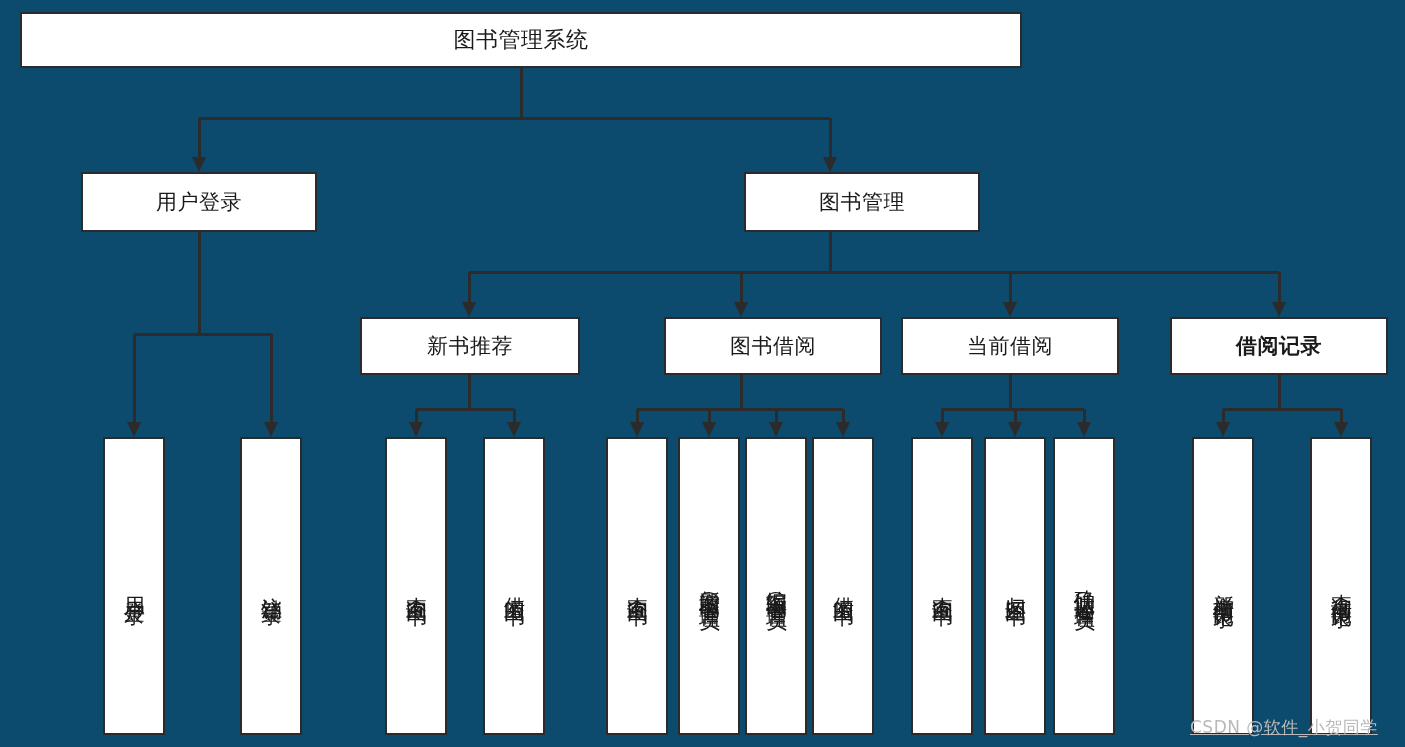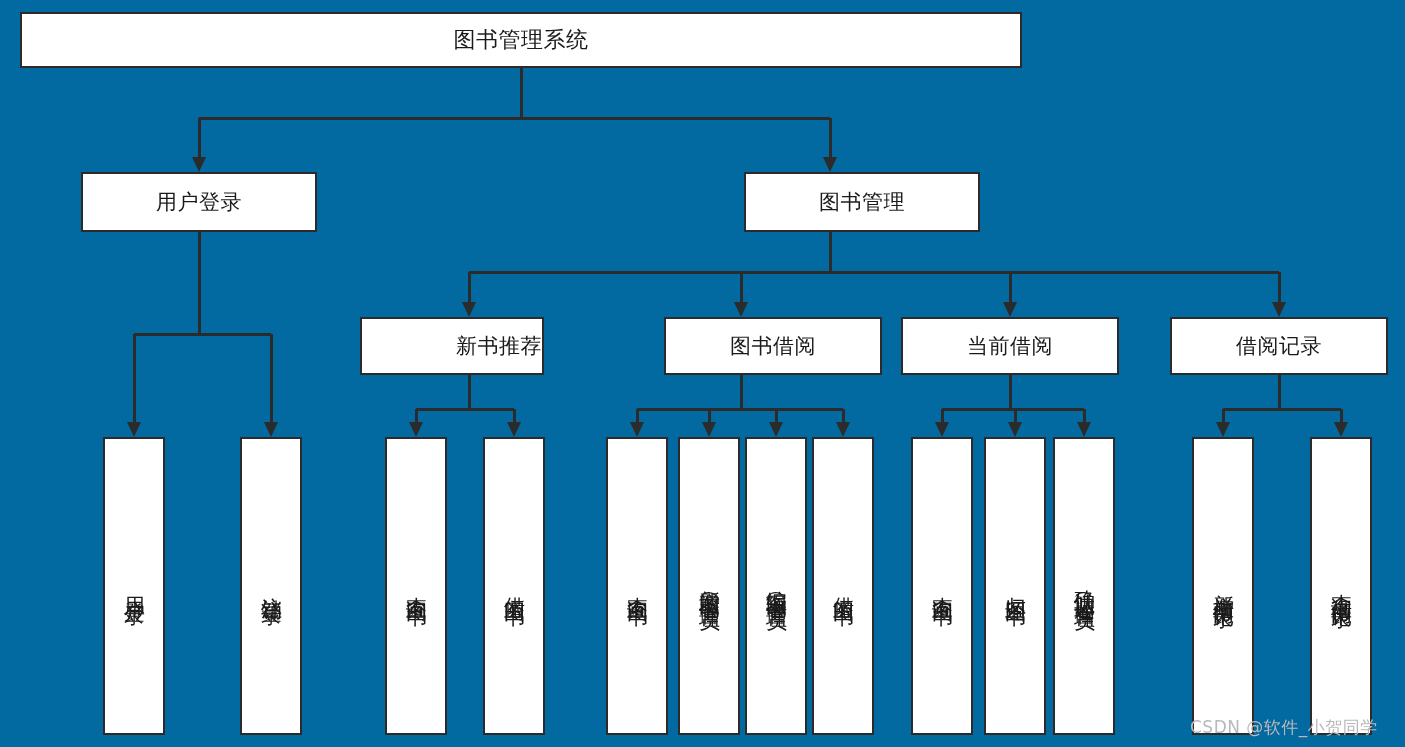--- a/index.html
+++ b/index.html
@@ -8,21 +8,21 @@
     padding: 0;
     background: #ffffff;
   }
   body {
     font-family: "DejaVu Sans", "Liberation Sans", sans-serif;
   }
   #canvas {
     position: relative;
     width: 1405px;
     height: 747px;
-    background: #0369a1;
+    background: #0c4a6e;
     overflow: hidden;
   }
   
   .node {
     position: absolute;
     box-sizing: border-box;
     background: #ffffff;
     border: 2px solid #2b2b2b;
     display: flex;
     align-items: center;
@@ -90,30 +90,30 @@
     <span class="label">图书管理系统</span>
   </div>
 
   <div class="node horiz" id="n-l1-0" style="left: 81px; top: 172px; width: 236px; height: 60px;">
     <span class="label">用户登录</span>
   </div>
   <div class="node horiz" id="n-l1-1" style="left: 712px; top: 172px; width: 236px; height: 60px; margin-left: 32px;">
     <span class="label">图书管理</span>
   </div>
 
-  <div class="node horiz" id="n-l2-0" style="left: 360px; top: 317px; width: 184px; height: 58px; justify-content: flex-end;">
+  <div class="node horiz" id="n-l2-0" style="left: 360px; top: 317px; width: 220px; height: 58px;">
     <span class="label">新书推荐</span>
   </div>
   <div class="node horiz" id="n-l2-1" style="left: 632px; top: 317px; width: 218px; height: 58px; margin-left: 32px;">
     <span class="label">图书借阅</span>
   </div>
   <div class="node horiz" id="n-l2-2" style="left: 901px; top: 317px; width: 218px; height: 58px;">
     <span class="label">当前借阅</span>
   </div>
-  <div class="node horiz" id="n-l2-3" style="left: 1170px; top: 317px; width: 218px; height: 58px;">
+  <div class="node horiz" id="n-l2-3" style="left: 1170px; top: 317px; width: 218px; height: 58px; font-weight: bold;">
     <span class="label">借阅记录</span>
   </div>
 
   <div class="node vert" id="n-lf-0" style="left: 103px; top: 437px; width: 62px; height: 298px;">
     <span class="label">用户登录</span>
   </div>
   <div class="node vert" id="n-lf-1" style="left: 240px; top: 437px; width: 62px; height: 298px;">
     <span class="label">注销登录</span>
   </div>
   <div class="node vert" id="n-lf-2" style="left: 385px; top: 437px; width: 62px; height: 298px;">
@@ -198,14 +198,14 @@
       <div class="conn v" style="left: 1082.5px; top: 409px; height: 15px;"></div>
       <div class="arrow" style="left: 1077px; top: 422px;"></div>
       <div class="conn v" style="left: 1277.5px; top: 375px; height: 34px;"></div>
       <div class="conn h" style="left: 1223px; top: 407.5px; width: 118px;"></div>
       <div class="conn v" style="left: 1221.5px; top: 409px; height: 15px;"></div>
       <div class="arrow" style="left: 1216px; top: 422px;"></div>
       <div class="conn v" style="left: 1339.5px; top: 409px; height: 15px;"></div>
       <div class="arrow" style="left: 1334px; top: 422px;"></div>
     </div>
 
-  <div id="watermark" style="left: 1190px; top: 716px;">CSDN @软件_小贺同学</div>
+  <div id="watermark" style="left: 1190px; top: 716px; text-decoration: underline;">CSDN @软件_小贺同学</div>
 </div>
 
 </body></html>

